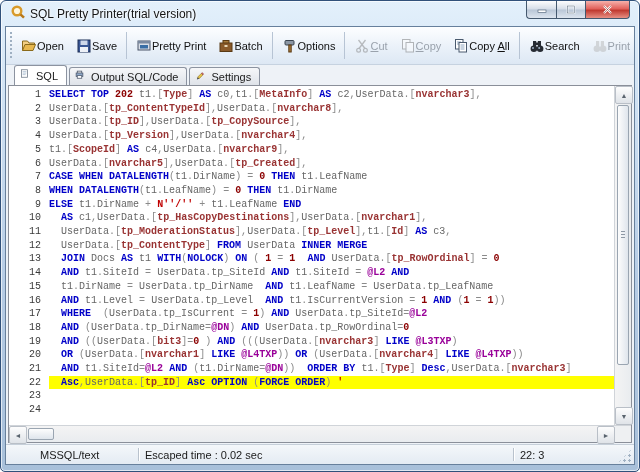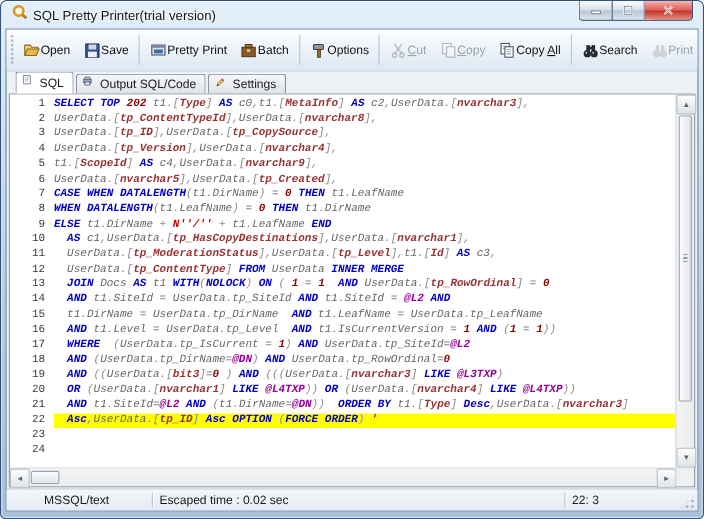--- a/index.html
+++ b/index.html
@@ -42,21 +42,21 @@
     background:linear-gradient(#f6f7f9,#dfe3e9);color:#1a1a1a;white-space:nowrap;}
   .tab.active{background:#fff;height:19px;position:relative;z-index:2;}
   
   .editor-wrap{flex:1;margin:0 2px 1px 2px;border:1px solid #8a8f99;background:#fff;
     display:flex;flex-direction:column;min-height:0;}
   .editor-row{flex:1;display:flex;min-height:0;}
   .code-area{flex:1;overflow:hidden;background:#fff;padding-top:2px;
     font-family:"Liberation Mono",monospace;font-size:10px;line-height:13.7px;}
   .code-line{display:flex;white-space:pre;}
   .gutter-num{width:32px;text-align:right;padding-right:8px;flex:none;color:#3a3a3a;}
-  .code-text{flex:1;font-style:italic;}
+  .code-text{flex:1;}
   .code-line.hl .code-text{background:var(--hl);}
   .tk-kw{color:var(--kw);font-weight:bold;}
   .tk-id{color:var(--id);}
   .tk-brid{color:var(--brid);font-weight:bold;}
   .tk-var{color:var(--var);font-weight:bold;}
   .tk-num{color:var(--num);font-weight:bold;}
   .tk-str{color:var(--str);font-weight:bold;}
   .tk-op{color:var(--op);}
   
   .vscrollbar{width:16px;flex:none;background:linear-gradient(90deg,#f4f4f4,#e9ecef);

